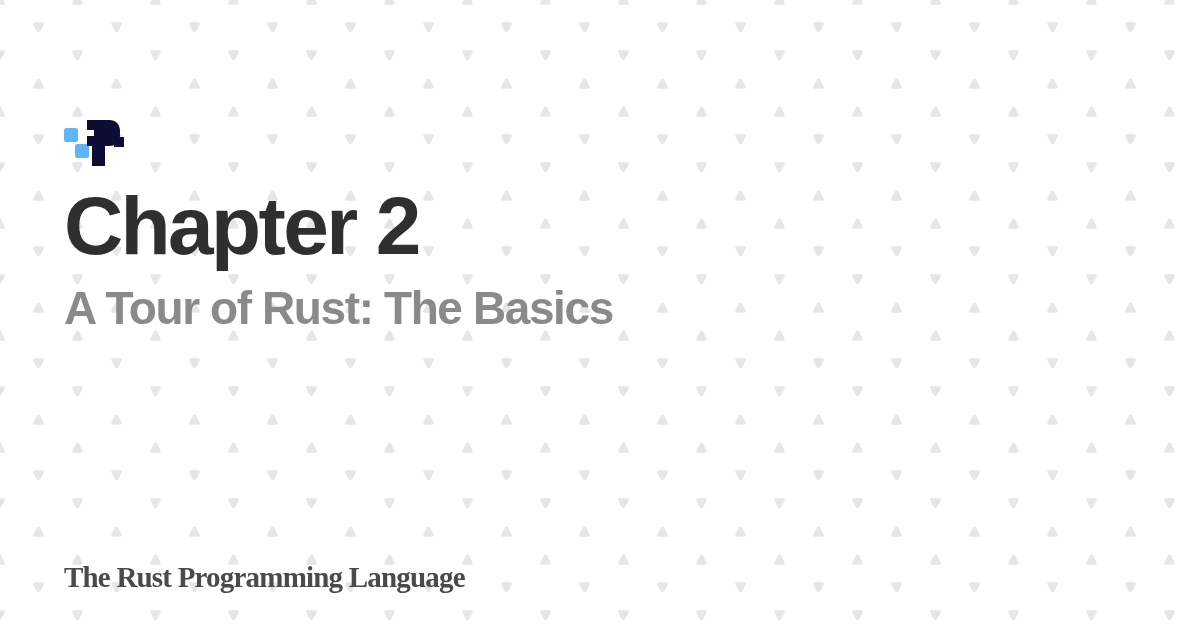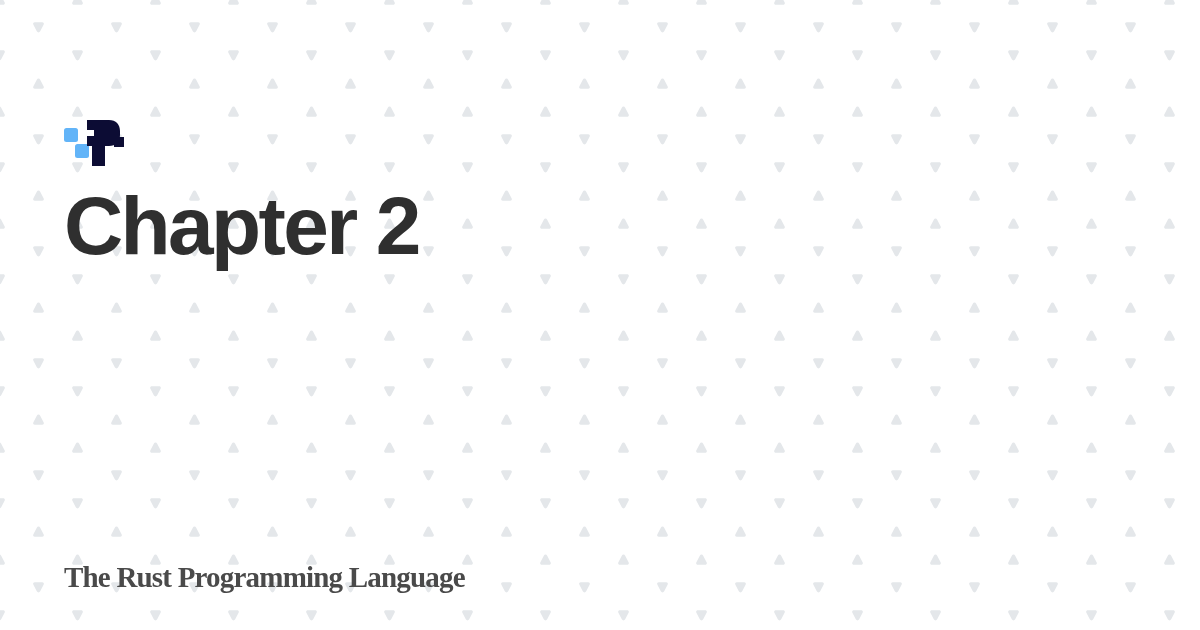--- a/index.html
+++ b/index.html
@@ -166,20 +166,21 @@
                L 23 10
                Z" fill="#0c0c34"></path>
       <path d="M 50 17
                L 60 17
                L 60 27
                L 50 27 Z" fill="#0c0c34"></path>
     </svg>
 
     <div id="title-block">
       <h1 id="page-title">Chapter 2</h1>
+      <h2 id="page-subtitle">A Tour of Rust: The Basics</h2>
     </div>
 
     <div id="footer-block">
       <p id="footer-text">The Rust Programming Language</p>
     </div>
 
   </div>
 </div>
 
 </body></html>

